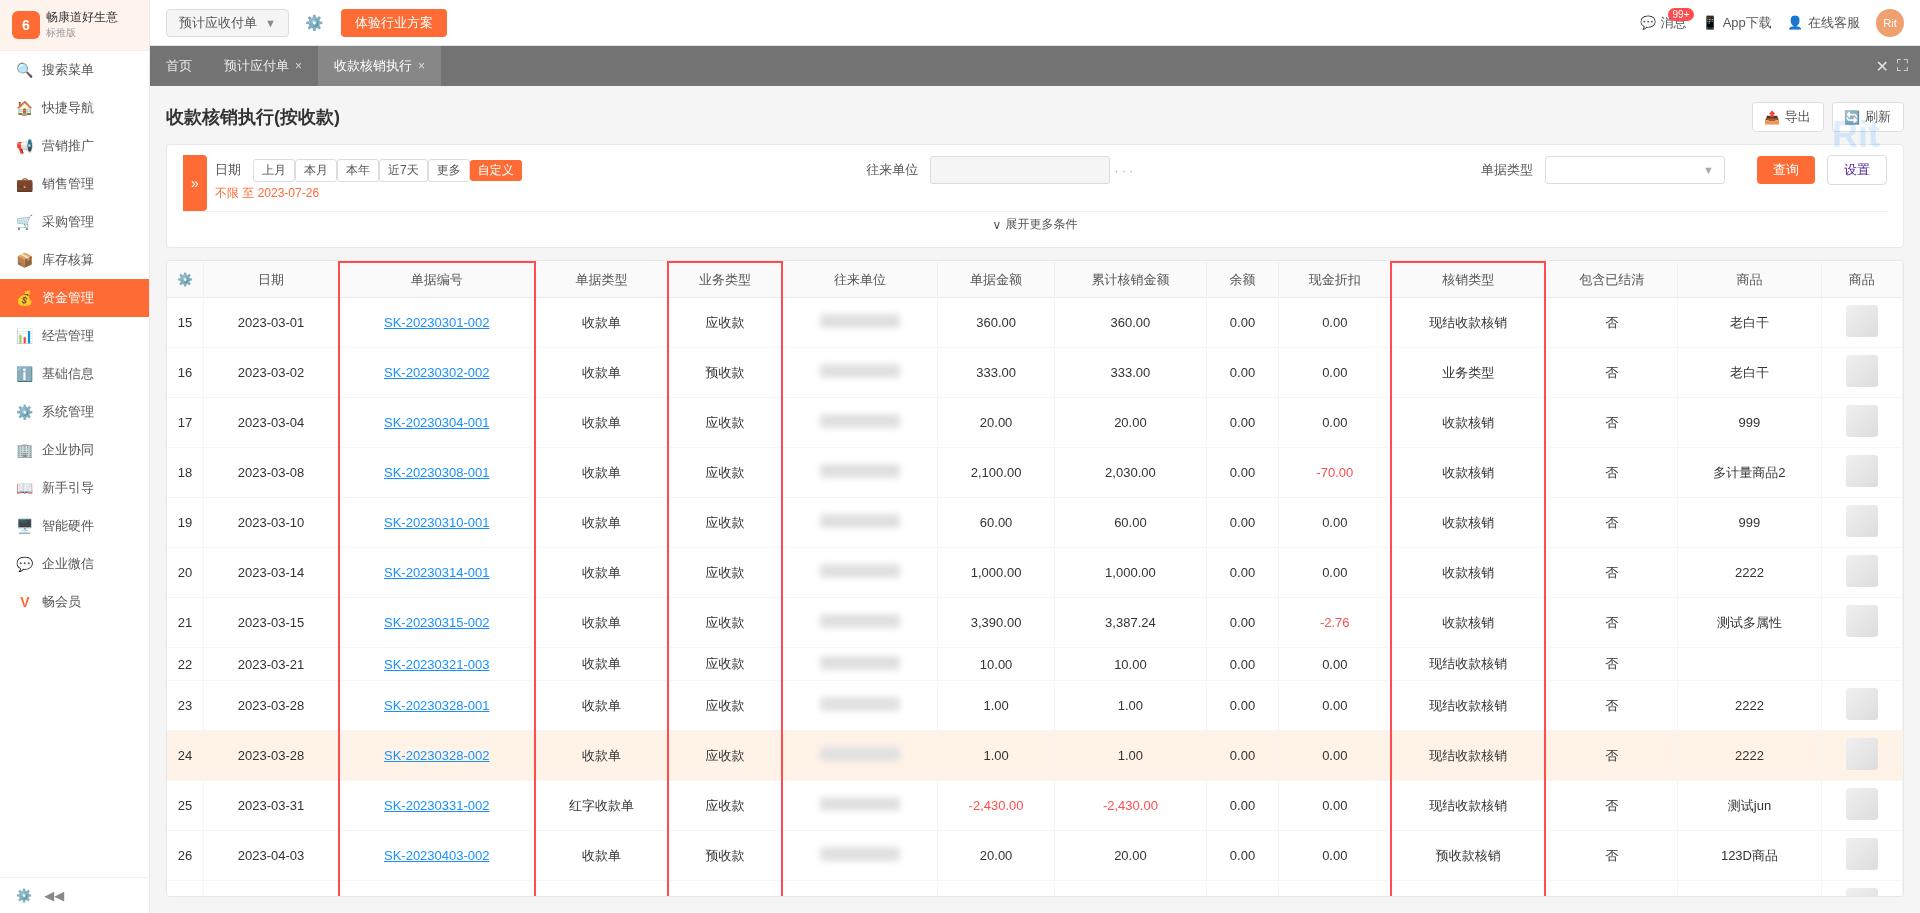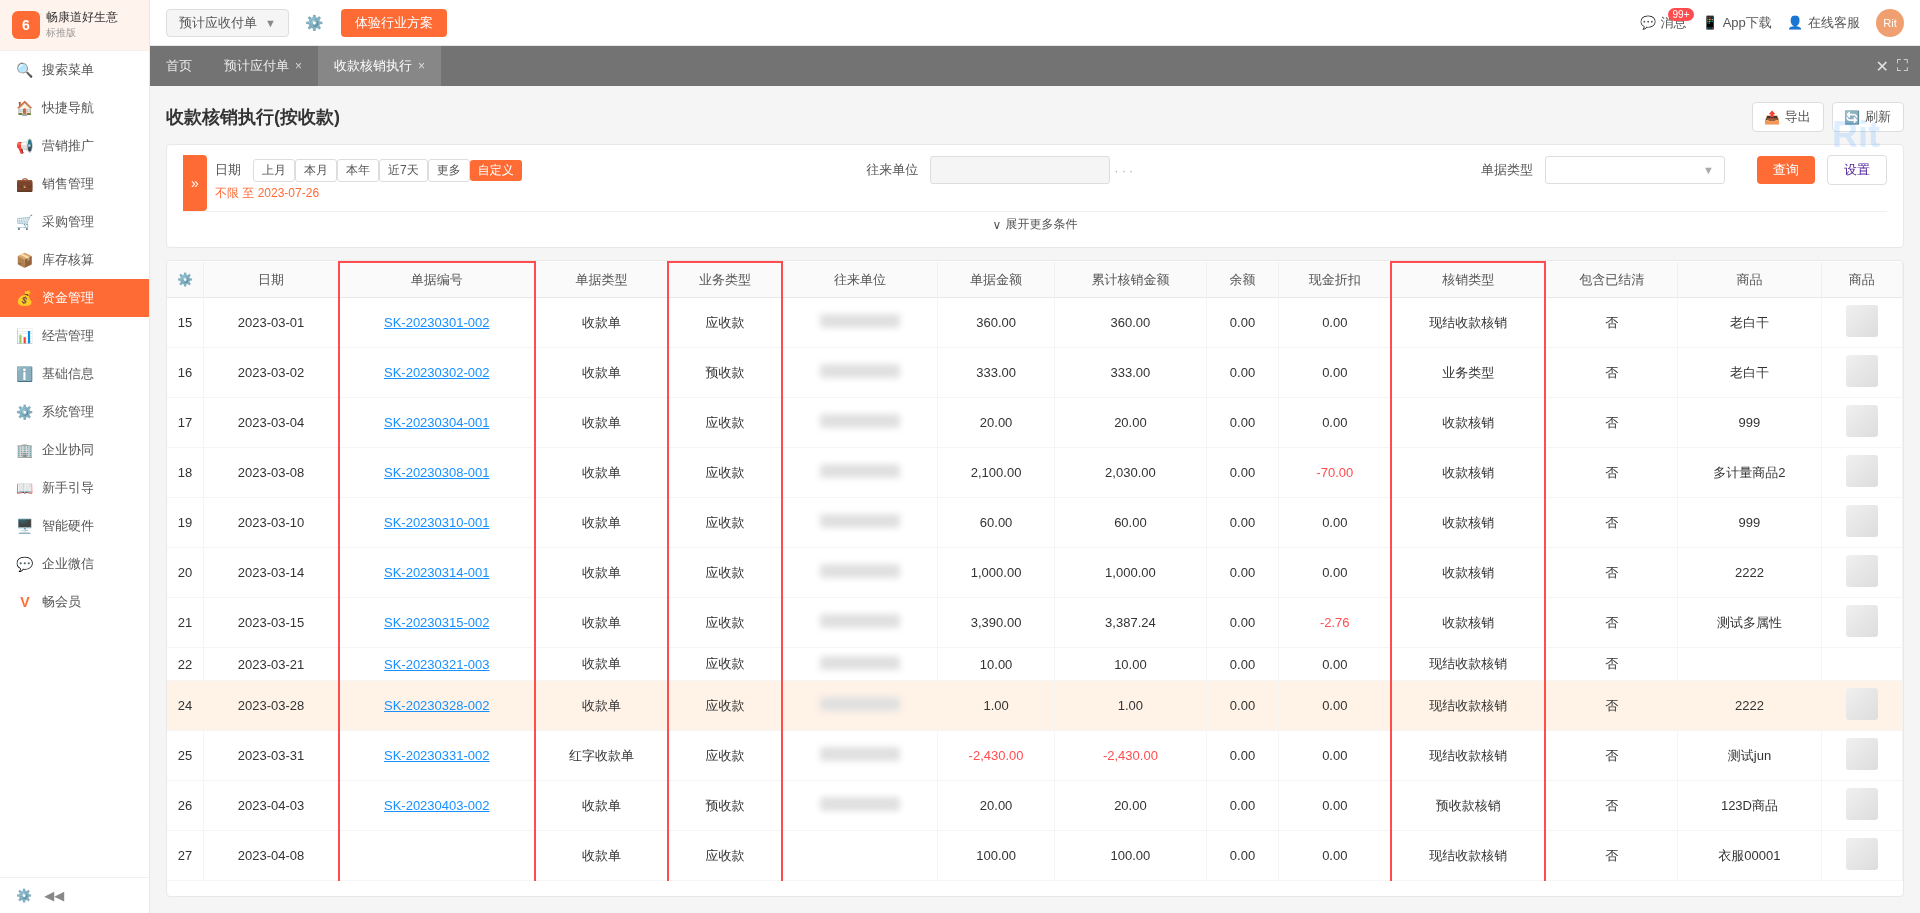--- a/index.html
+++ b/index.html
@@ -414,20 +414,38 @@
       <td><span class="blurred"><span class="gray-box"></span></span></td>
       <td style="">10.00</td>
       <td style="">10.00</td>
       <td>0.00</td>
       <td style="">0.00</td>
       <td style="border-left:2px solid #ff4d4f;border-right:2px solid #ff4d4f;">现结收款核销</td>
       <td>否</td>
       <td></td>
       <td></td>
     </tr>
+            <tr>
+      <td>23</td>
+      <td>2023-03-28</td>
+      <td style="border-left:2px solid #ff4d4f;border-right:2px solid #ff4d4f;">
+        <a class="link-text">SK-20230328-001</a>
+      </td>
+      <td>收款单</td>
+      <td style="border-left:2px solid #ff4d4f;border-right:2px solid #ff4d4f;">应收款</td>
+      <td><span class="blurred"><span class="gray-box"></span></span></td>
+      <td style="">1.00</td>
+      <td style="">1.00</td>
+      <td>0.00</td>
+      <td style="">0.00</td>
+      <td style="border-left:2px solid #ff4d4f;border-right:2px solid #ff4d4f;">现结收款核销</td>
+      <td>否</td>
+      <td>2222</td>
+      <td><div class="thumb" style="background:linear-gradient(135deg,#f0f0f0,#ddd);"></div></td>
+    </tr>
             <tr class="highlighted">
       <td>24</td>
       <td>2023-03-28</td>
       <td style="border-left:2px solid #ff4d4f;border-right:2px solid #ff4d4f;">
         <a class="link-text">SK-20230328-002</a>
       </td>
       <td>收款单</td>
       <td style="border-left:2px solid #ff4d4f;border-right:2px solid #ff4d4f;">应收款</td>
       <td><span class="blurred"><span class="gray-box"></span></span></td>
       <td style="">1.00</td>

